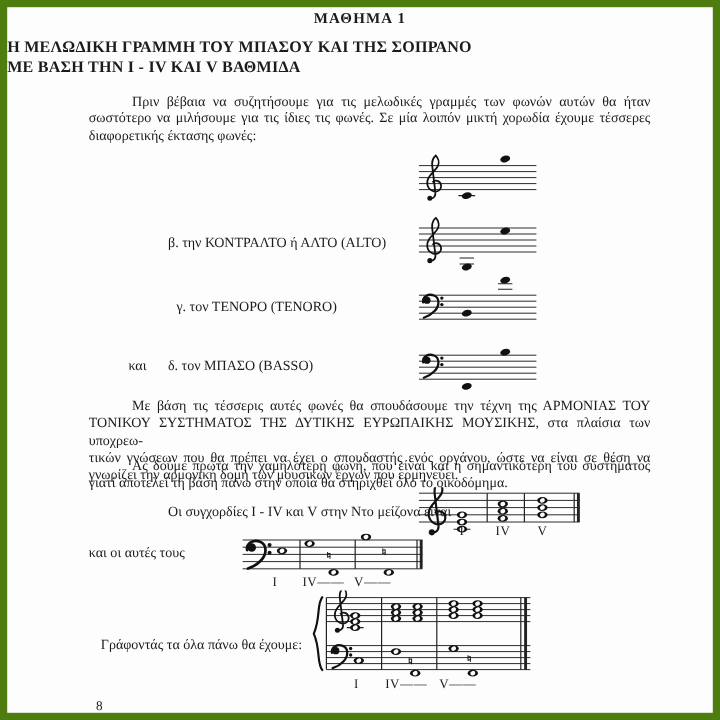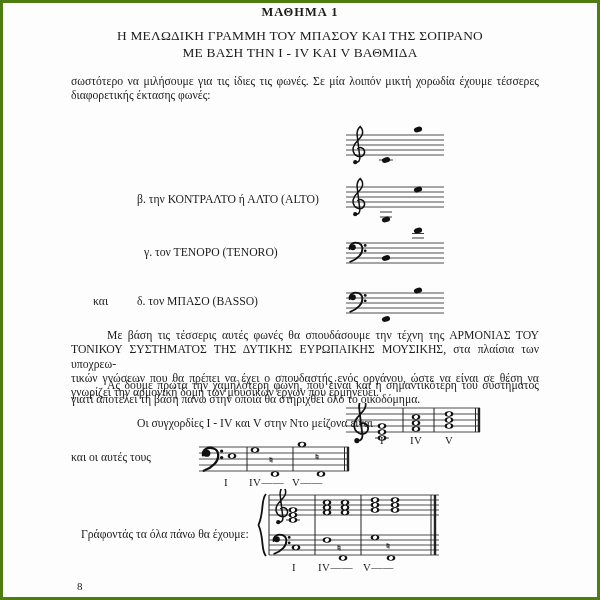--- a/index.html
+++ b/index.html
@@ -1,21 +1,21 @@
 <!DOCTYPE html>
 <html><head>
 <meta charset="utf-8">
 <style>
   html,body{margin:0;padding:0;}
   body{background:#e9e9e9;font-family:"Liberation Serif","DejaVu Serif",serif;}
   .page{position:relative;width:600px;height:600px;background:#fdfdfd;color:#1b1b1b;
-        border:3px solid #4d7c0f;box-sizing:border-box;overflow:hidden;}
+        border:6px solid #4d7c0f;box-sizing:border-box;overflow:hidden;}
   .abs{position:absolute;}
   .lesson-title{top:2px;left:0;width:100%;text-align:center;font-size:12.5px;font-weight:bold;letter-spacing:1px;}
-  .heading{top:25px;left:0;width:100%;text-align:center;font-size:13.4px;font-weight:normal;line-height:16.5px;letter-spacing:.2px;}
+  .heading{top:25px;left:0;width:100%;text-align:left;font-size:13.4px;font-weight:bold;line-height:16.5px;letter-spacing:.2px;}
   .para{left:68px;width:468px;font-size:11.7px;line-height:14.3px;}
   .pline{text-align:justify;text-align-last:justify;white-space:normal;}
   .pline.first{text-indent:36px;}
   .pline.last{text-align:left;text-align-last:left;}
   .voice-label{font-size:11.7px;}
   .caption{font-size:11.7px;}
   .roman{font-size:10.8px;letter-spacing:.5px;}
   .pageno{font-size:11px;}
   svg{display:block;}
   .staff-svg{position:absolute;}
@@ -51,27 +51,28 @@
 <div class="page">
 
   <div class="abs lesson-title">ΜΑΘΗΜΑ 1</div>
 
   <div class="abs heading">
     <div>Η ΜΕΛΩΔΙΚΗ ΓΡΑΜΜΗ ΤΟΥ ΜΠΑΣΟΥ ΚΑΙ ΤΗΣ ΣΟΠΡΑΝΟ</div>
     <div>ΜΕ ΒΑΣΗ ΤΗΝ Ι - IV ΚΑΙ V ΒΑΘΜΙΔΑ</div>
   </div>
 
   <div class="abs para" style="top:72px">
+    <div class="pline first">Πριν βέβαια να συζητήσουμε για τις μελωδικές γραμμές των φωνών αυτών θα ήταν</div>
     <div class="pline">σωστότερο να μιλήσουμε για τις ίδιες τις φωνές. Σε μία λοιπόν μικτή χορωδία έχουμε τέσσερες</div>
     <div class="pline last">διαφορετικής έκτασης φωνές:</div>
   </div>
 
   <div class="abs voice-label" style="left:134px;top:190px">β. την ΚΟΝΤΡΑΛΤΟ ή ΑΛΤΟ (ALTO)</div>
   <div class="abs voice-label" style="left:141px;top:243px">γ. τον ΤΕΝΟΡΟ (TENORO)</div>
-  <div class="abs voice-label" style="left:90px;top:292px">και</div>
+  <div class="abs voice-label" style="left:101px;top:292px">και</div>
   <div class="abs voice-label" style="left:134px;top:292px">δ. τον ΜΠΑΣΟ (BASSO)</div>
 
   <svg class="staff-svg" style="left:343px;top:120px" width="100" height="46">
     <path d="M0 12 H98 M0 17 H98 M0 22 H98 M0 27 H98 M0 32 H98" stroke="#222" stroke-width="0.8"></path>
     <use href="#gclef" x="1" y="0"></use>
     <path d="M33 37 H47" stroke="#222" stroke-width="0.9"></path>
     <use href="#fnote" x="40" y="37"></use>
     <use href="#fnote" x="72" y="6.5"></use>
   </svg>
 

